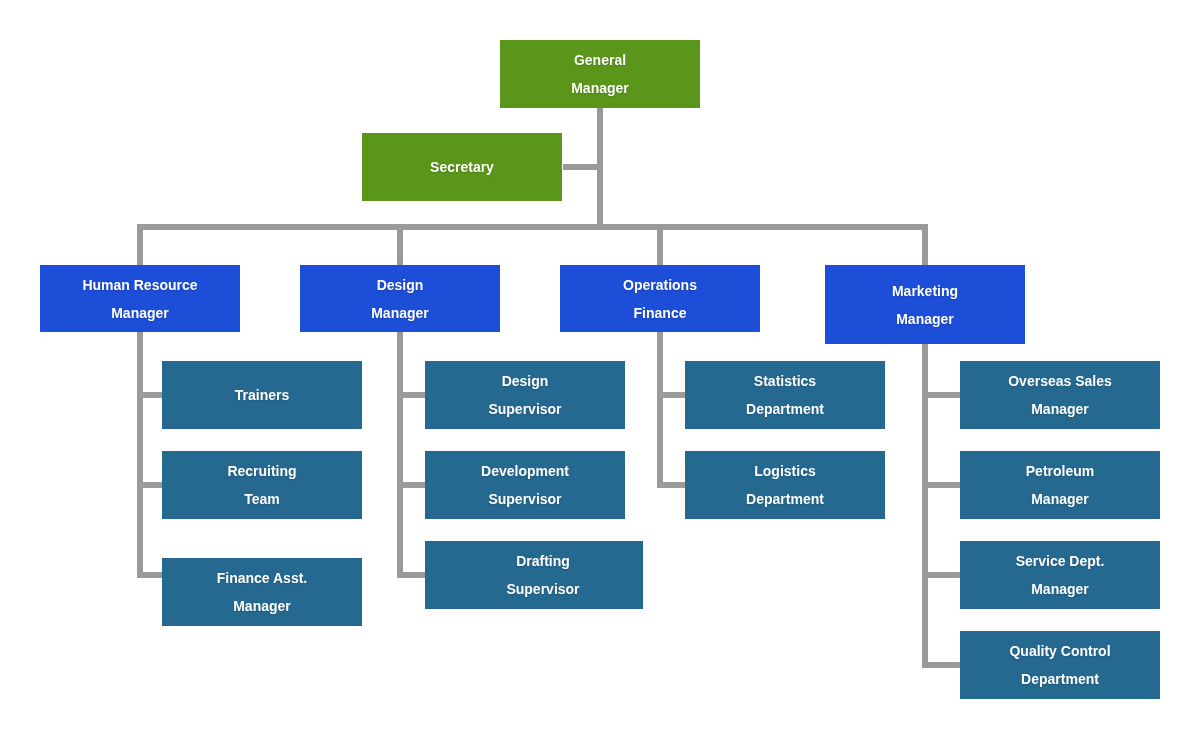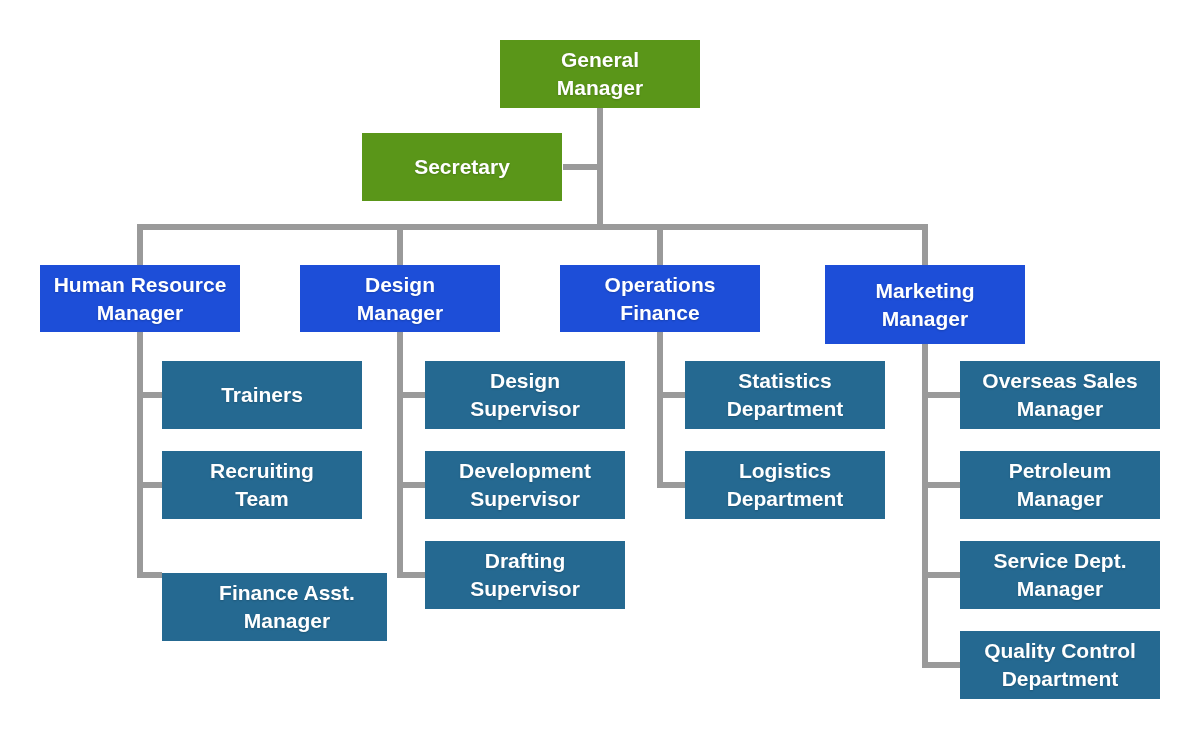--- a/index.html
+++ b/index.html
@@ -29,21 +29,21 @@
   }
   .node {
     position: absolute;
     width: 200px;
     height: 68px;
     display: flex;
     align-items: center;
     justify-content: center;
     text-align: center;
     color: #ffffff;
-    font-size: 21px;
+    font-size: 14px;
     line-height: 28px;
     font-weight: 700;
     white-space: pre-line;
     text-shadow: 0 1px 2px rgba(0,0,0,0.18);
   }
   .lvl1 { background: #5a9619; }
   .lvl2 { background: #1d4ed8; }
   .lvl3 { background: #256991; }
 </style>
 </head>
@@ -72,28 +72,28 @@
   <div class="node lvl2" style="left:300px; top:265px; height:67px;">Design
 Manager</div>
   <div class="node lvl2" style="left:560px; top:265px; height:67px;">Operations
 Finance</div>
   <div class="node lvl2" style="left:825px; top:265px; height:79px;">Marketing
 Manager</div>
 
   <div class="node lvl3" style="left:162px; top:451px;">Recruiting
 Team</div>
   <div class="node lvl3" style="left:162px; top:361px;">Trainers</div>
-  <div class="node lvl3" style="left:162px; top:573px;padding-left:25px;">Finance Asst.
+  <div class="node lvl3" style="left:162px; top:558px;">Finance Asst.
 Manager</div>
 
   <div class="node lvl3" style="left:425px; top:361px;">Design
 Supervisor</div>
   <div class="node lvl3" style="left:425px; top:451px;">Development
 Supervisor</div>
-  <div class="node lvl3" style="left:425px; top:541px;">Drafting
+  <div class="node lvl3" style="left:425px; top:541px;padding-left:18px;">Drafting
 Supervisor</div>
 
   <div class="node lvl3" style="left:685px; top:361px;">Statistics
 Department</div>
   <div class="node lvl3" style="left:685px; top:451px;">Logistics
 Department</div>
 
   <div class="node lvl3" style="left:960px; top:361px;">Overseas Sales
 Manager</div>
   <div class="node lvl3" style="left:960px; top:451px;">Petroleum

